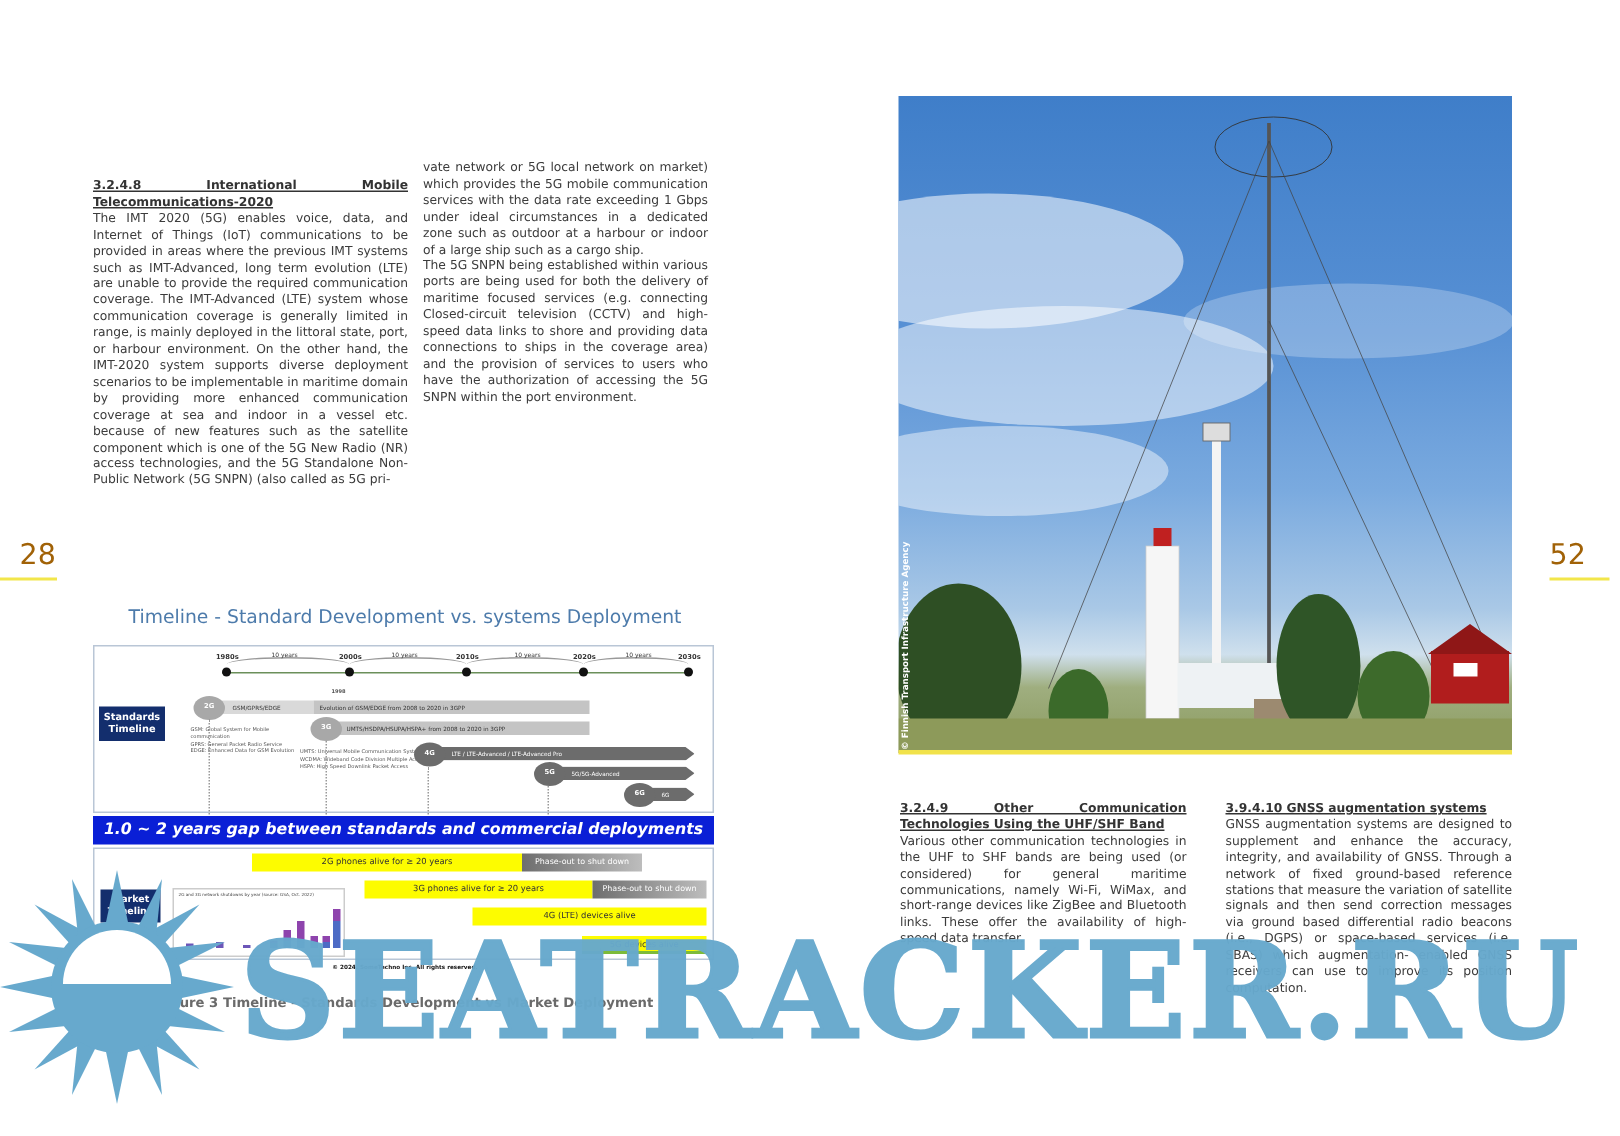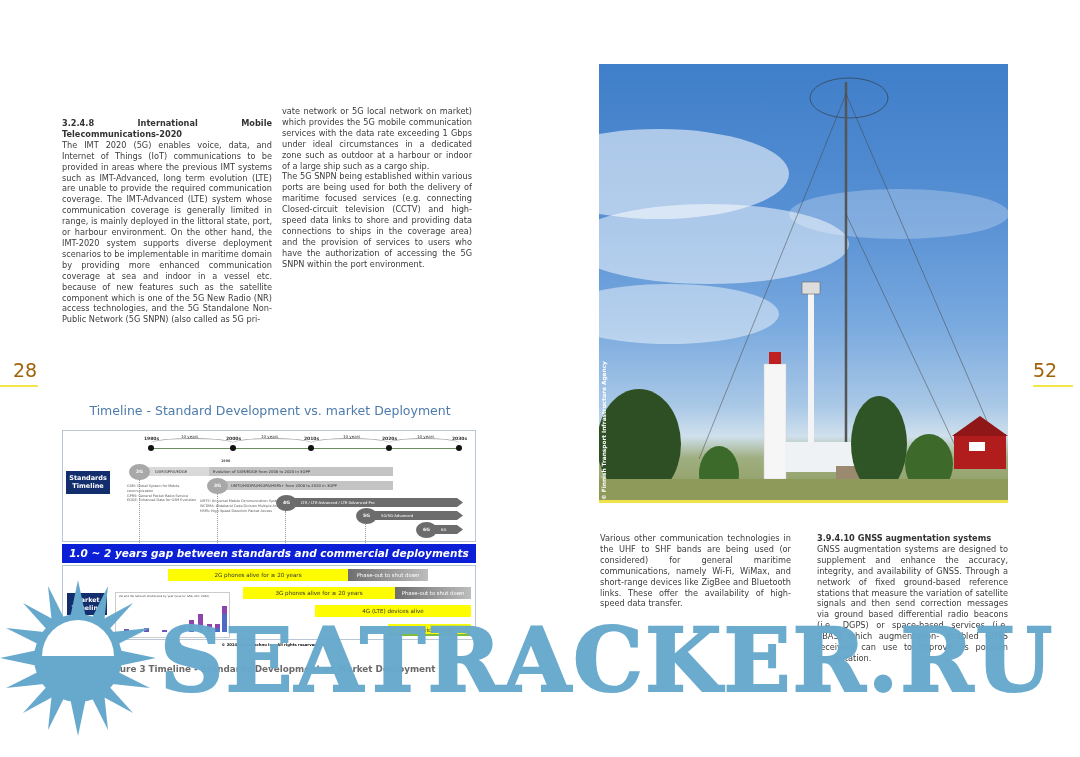--- a/index.html
+++ b/index.html
@@ -1,21 +1,21 @@
 <!DOCTYPE html>
 <html><head>
 <meta charset="utf-8">
 <style>
   * { box-sizing: border-box; margin: 0; padding: 0; }
   html, body { width: 1080px; height: 757px; background: #ffffff; overflow: hidden; }
   body { position: relative; font-family: "DejaVu Sans", sans-serif; color: #3a3a3a; }
 
   .col { position: absolute; font-size: 8.2px; line-height: 10.9px; text-align: justify; color: #3c3c3c; }
   .col p { margin: 0; }
-  .col .h { font-weight: bold; color: #333; }
+  .col .h { font-weight: bold; color: #333; text-decoration: underline; }
 
   .page-num { position: absolute; font-family: "DejaVu Sans", sans-serif; font-size: 19px; color: #a16207; }
   .page-rule { position: absolute; height: 2px; background: #f2e64a; }
 
   
   .fig-title { position: absolute; left: 60px; top: 403px; width: 420px; text-align: center; font-size: 12.5px; color: #4d7bab; }
   .fig-frame { position: absolute; left: 62px; top: 430px; width: 414px; height: 112px; border: 1px solid #b9c6d6; background: #fff; }
   .timeline-axis { position: absolute; left: 85px; top: 17px; width: 310px; height: 1px; background: #6b8f5a; }
   .tick { position: absolute; top: -3px; width: 6px; height: 6px; border-radius: 3px; background: #111; }
   .tick-label { position: absolute; top: -12px; font-size: 4.5px; font-weight: bold; color: #333; transform: translateX(-40%); }
@@ -61,21 +61,21 @@
     <p>The IMT 2020 (5G) enables voice, data, and Internet of Things (IoT) communications to be provided in areas where the previous IMT systems such as IMT-Advanced, long term evolution (LTE) are unable to provide the required communication coverage. The IMT-Advanced (LTE) system whose communication coverage is generally limited in range, is mainly deployed in the littoral state, port, or harbour environment. On the other hand, the IMT-2020 system supports diverse deployment scenarios to be implementable in maritime domain by providing more enhanced communication coverage at sea and indoor in a vessel etc. because of new features such as the satellite component which is one of the 5G New Radio (NR) access technologies, and the 5G Standalone Non-Public Network (5G SNPN) (also called as 5G pri-</p>
   </div>
   <div class="col" style="left:282px; top:106px; width:190px;">
     <p>vate network or 5G local network on market) which provides the 5G mobile communication services with the data rate exceeding 1 Gbps under ideal circumstances in a dedicated zone such as outdoor at a harbour or indoor of a large ship such as a cargo ship.</p>
     <p>The 5G SNPN being established within various ports are being used for both the delivery of maritime focused services (e.g. connecting Closed-circuit television (CCTV) and high-speed data links to shore and providing data connections to ships in the coverage area) and the provision of services to users who have the authorization of accessing the 5G SNPN within the port environment.</p>
   </div>
 
   <div class="page-num" style="left:13px; top:359px;">28</div>
   <div class="page-rule" style="left:0; top:385px; width:38px;"></div>
 
-  <div class="fig-title">Timeline - Standard Development vs. market Deployment</div>
+  <div class="fig-title">Timeline - Standard Development vs. systems Deployment</div>
 
   <div class="fig-frame">
     <div class="timeline-axis">
       <span class="tick" style="left:0"></span>
       <span class="tick-label" style="left:2px">1980s</span>
       <span class="tick" style="left:82px"></span>
       <span class="tick-label" style="left:84px">2000s</span>
       <span class="tick" style="left:160px"></span>
       <span class="tick-label" style="left:162px">2010s</span>
       <span class="tick" style="left:238px"></span>
@@ -188,20 +188,21 @@
       <rect x="0" y="415" width="409" height="23" fill="#8d9a5a"></rect>
     </svg>
   </div>
   <div class="photo-strip"></div>
   <div class="photo-credit">© Finnish Transport Infrastructure Agency</div>
 
   <div class="page-num" style="left:1033px; top:359px;">52</div>
   <div class="page-rule" style="left:1033px; top:385px; width:40px;"></div>
 
   <div class="col" style="left:600px; top:533px; width:191px;">
+    <p class="h">3.2.4.9 Other Communication Technologies Using the UHF/SHF Band</p>
     <p>Various other communication technologies in the UHF to SHF bands are being used (or considered) for general maritime communications, namely Wi-Fi, WiMax, and short-range devices like ZigBee and Bluetooth links. These offer the availability of high-speed data transfer.</p>
   </div>
   <div class="col" style="left:817px; top:533px; width:191px;">
     <p class="h">3.9.4.10 GNSS augmentation systems</p>
     <p>GNSS augmentation systems are designed to supplement and enhance the accuracy, integrity, and availability of GNSS. Through a network of fixed ground-based reference stations that measure the variation of satellite signals and then send correction messages via ground based differential radio beacons (i.e., DGPS) or space-based services (i.e. SBAS) which augmentation- enabled GNSS receivers can use to improve its position computation.</p>
   </div>
 </div>
 
 <div class="watermark">
   <svg width="1080" height="180" viewBox="0 0 1080 180">

